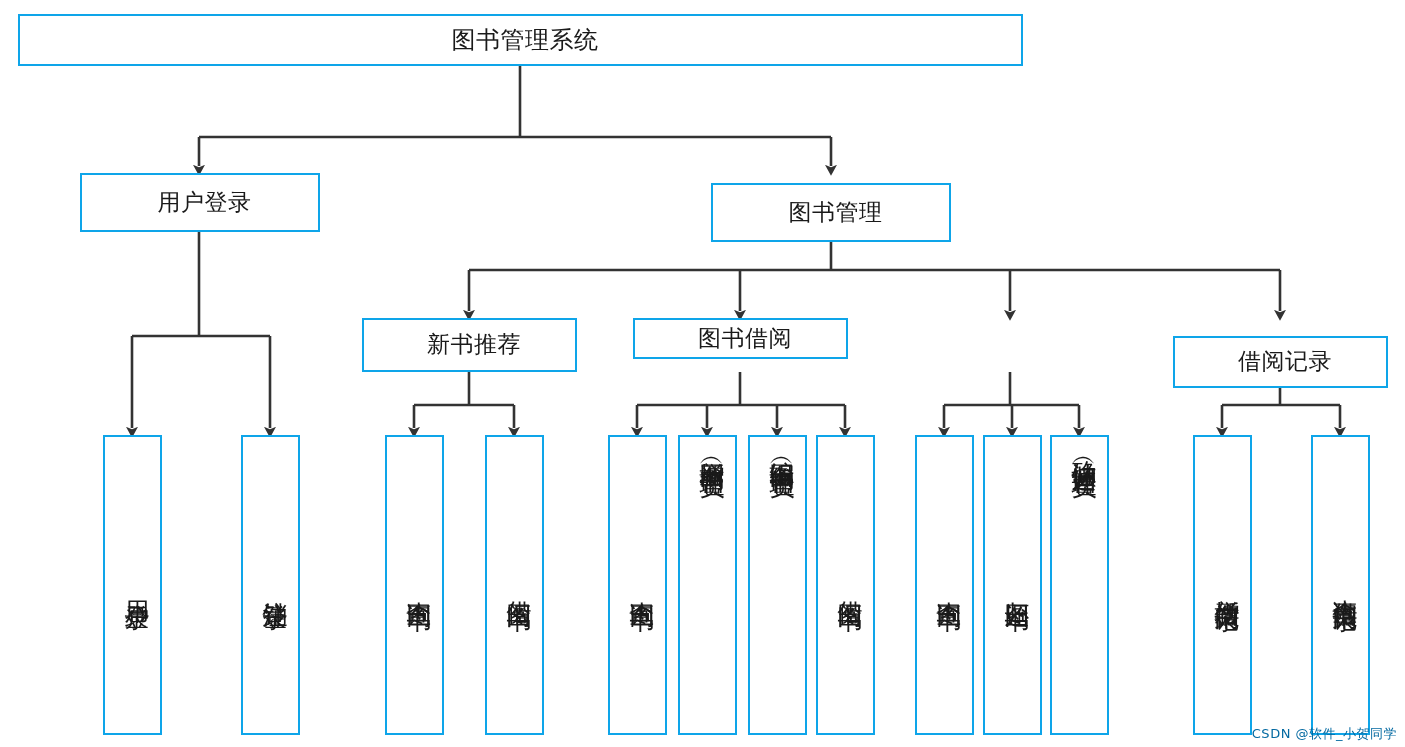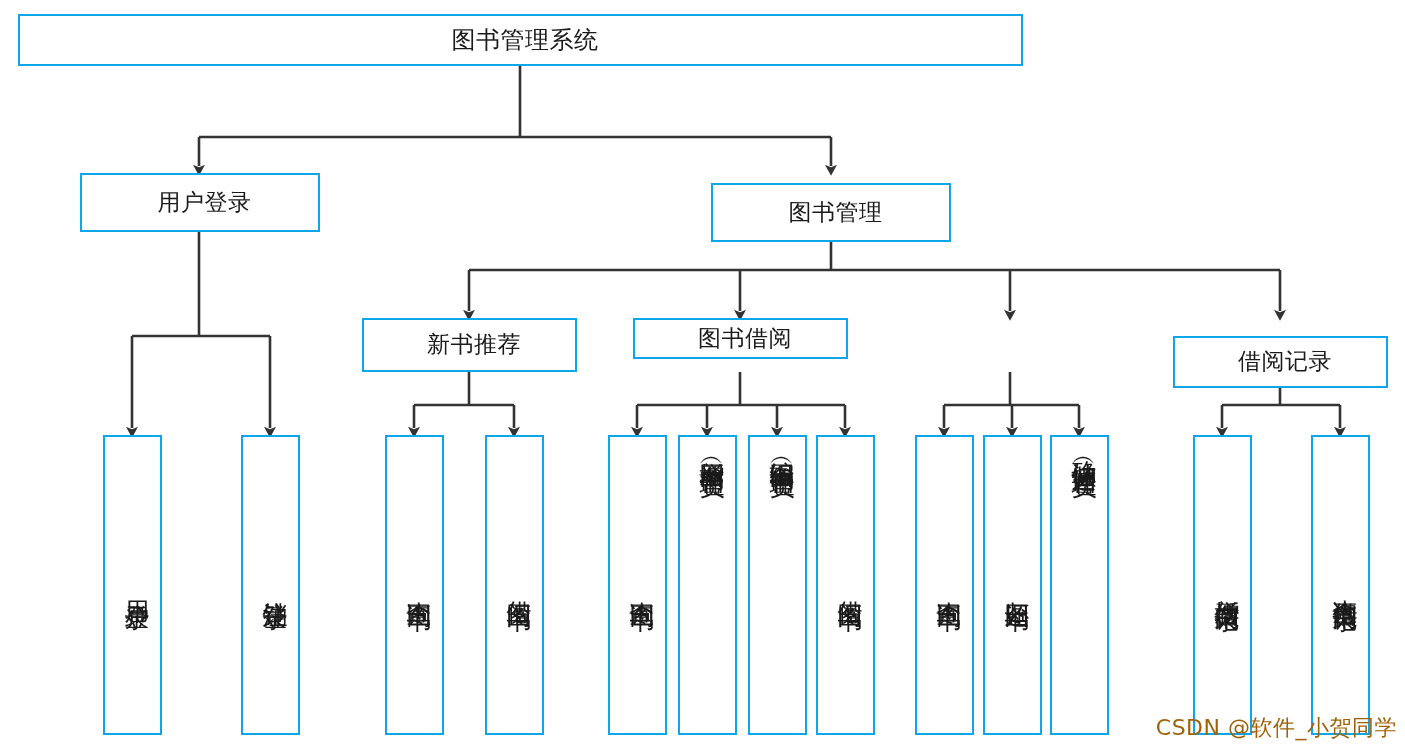--- a/index.html
+++ b/index.html
@@ -69,22 +69,22 @@
     -webkit-writing-mode: vertical-rl;
   }
   .node.vert.short-leaf {
     align-items: center;
     padding-top: 0;
   }
   #watermark {
     position: absolute;
     right: 8px;
     bottom: 4px;
-    font-size: 22px;
-    color: #a16207;
+    font-size: 13px;
+    color: #0369a1;
     letter-spacing: 0.5px;
     z-index: 5;
     user-select: none;
   }
 </style>
 </head>
 <body>
 
 <div id="diagram-canvas">
 

